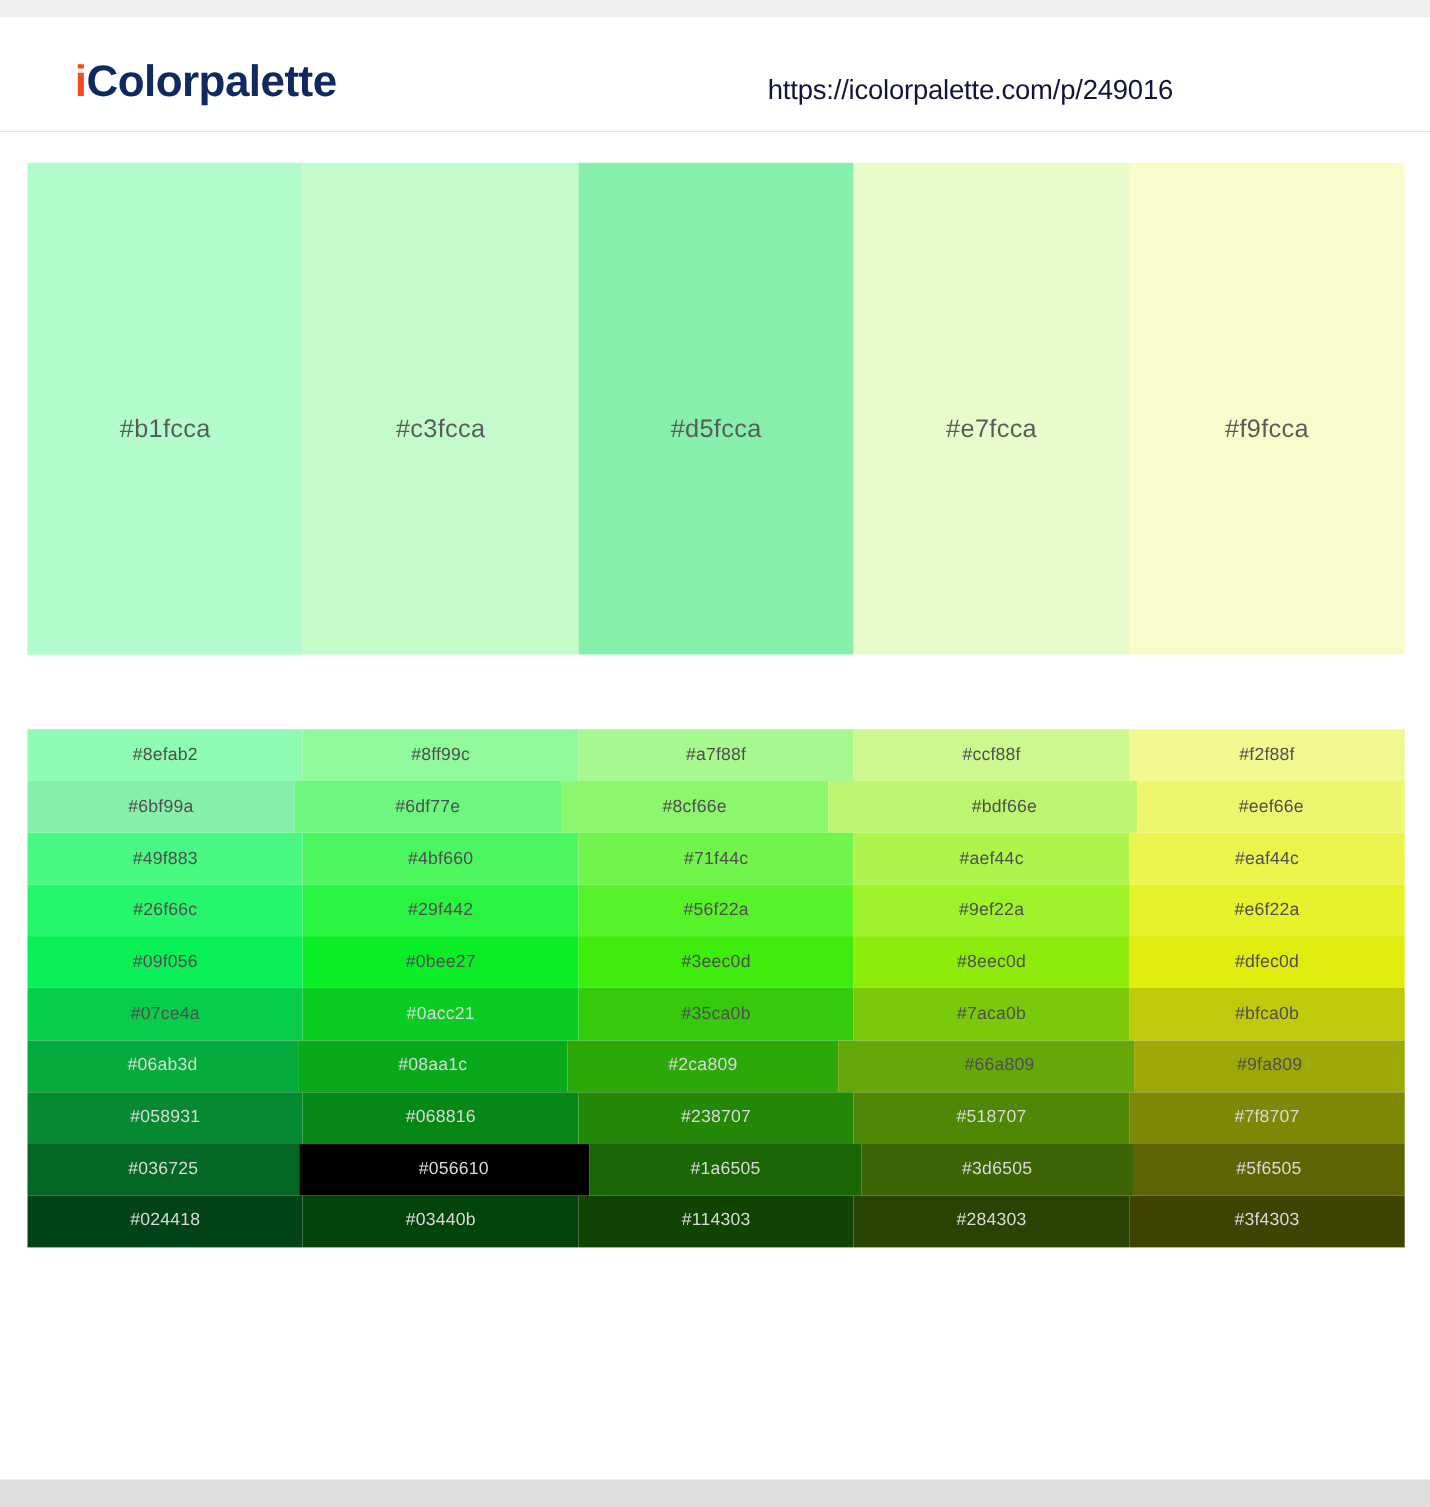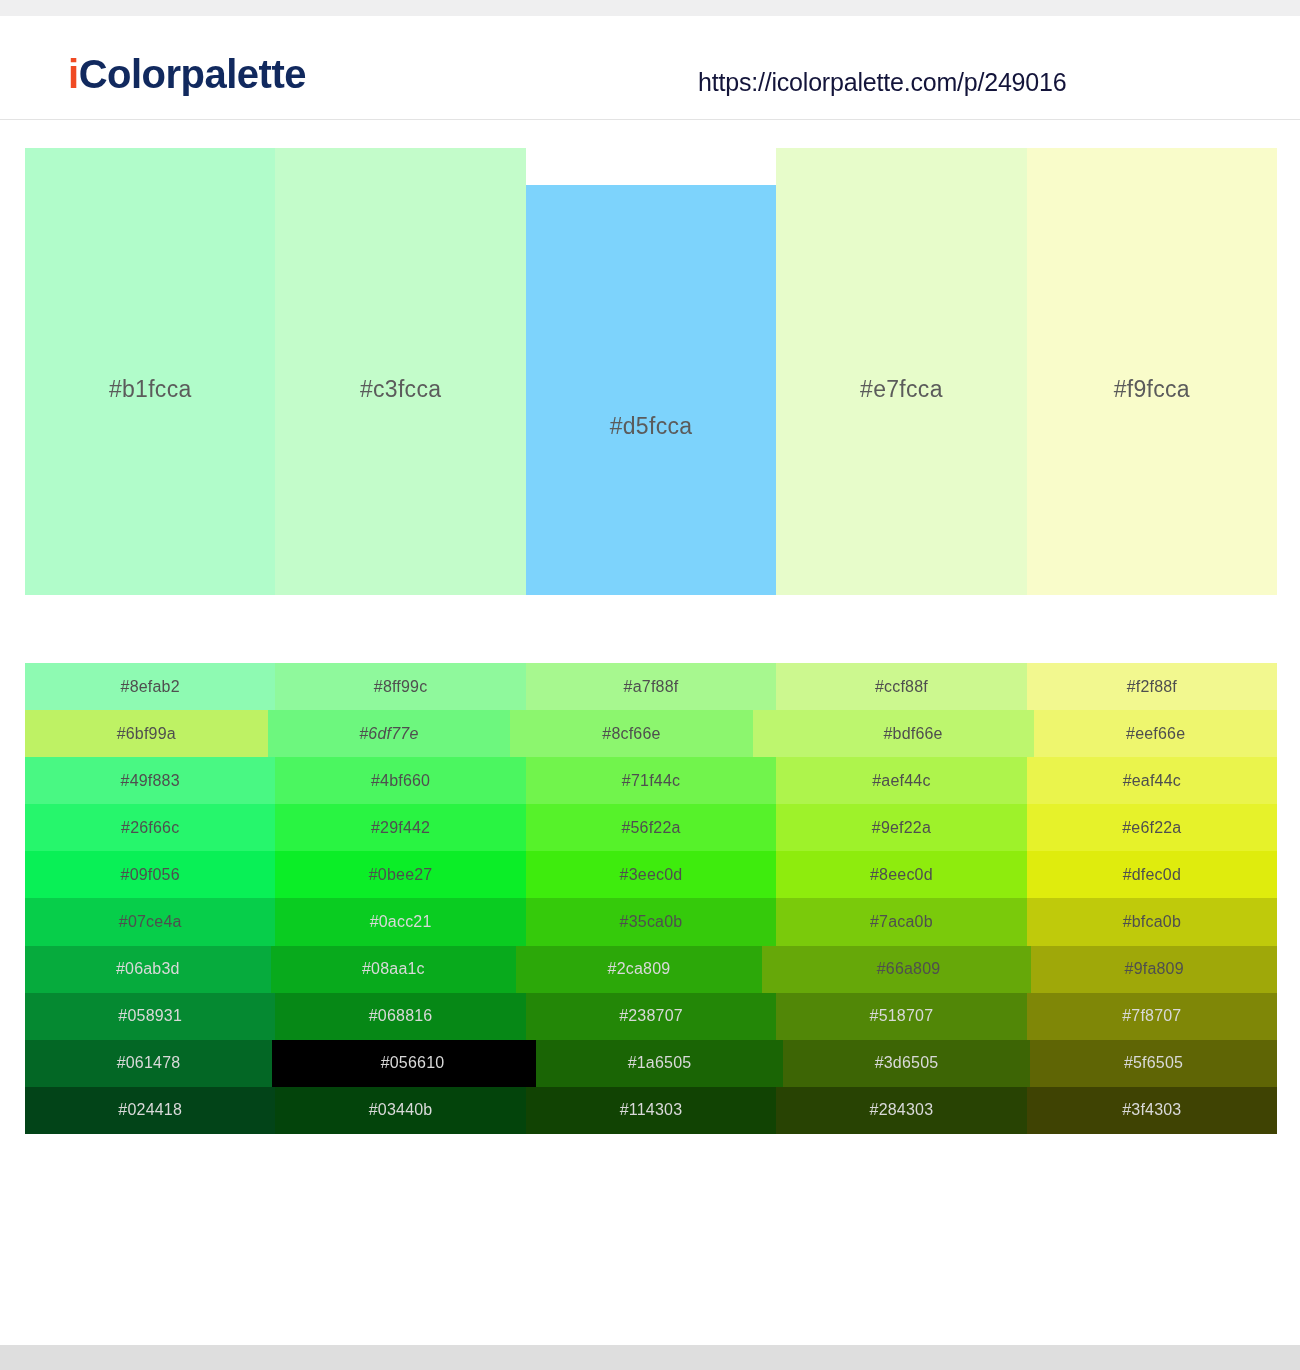--- a/index.html
+++ b/index.html
@@ -135,21 +135,21 @@
   <div class="page-url">https://icolorpalette.com/p/249016</div>
 </div>
 
 <div class="main-band">
     <div class="main-swatch" style="background: rgb(177, 252, 202);">
       <div class="code">#b1fcca</div>
     </div>
     <div class="main-swatch" style="background: rgb(195, 252, 202);">
       <div class="code">#c3fcca</div>
     </div>
-    <div class="main-swatch" style="background: #7dd3fc; margin-top: 37px;">
+    <div class="main-swatch" style="background: #86efac;">
       <div class="code">#d5fcca</div>
     </div>
     <div class="main-swatch" style="background: rgb(231, 252, 202);">
       <div class="code">#e7fcca</div>
     </div>
     <div class="main-swatch" style="background: rgb(249, 252, 202);">
       <div class="code">#f9fcca</div>
     </div>
   </div>
 
@@ -165,24 +165,24 @@
         <div class="code dark-text">#a7f88f</div>
       </div>
       <div class="shade-cell" style="background: rgb(204, 248, 143);">
         <div class="code dark-text">#ccf88f</div>
       </div>
       <div class="shade-cell" style="background: rgb(242, 248, 143);">
         <div class="code dark-text">#f2f88f</div>
       </div>
     </div>
     <div class="shade-row">
-      <div class="shade-cell" style="background: #bef264;">
+      <div class="shade-cell" style="background: #86efac;">
         <div class="code dark-text">#6bf99a</div>
       </div>
-      <div class="shade-cell" style="background: rgb(109, 247, 126); font-style: italic;">
+      <div class="shade-cell" style="background: rgb(109, 247, 126);">
         <div class="code dark-text">#6df77e</div>
       </div>
       <div class="shade-cell" style="background: rgb(140, 246, 110);">
         <div class="code dark-text">#8cf66e</div>
       </div>
       <div class="shade-cell" style="background: rgb(189, 246, 110); padding-left: 39px;">
         <div class="code dark-text">#bdf66e</div>
       </div>
       <div class="shade-cell" style="background: rgb(238, 246, 110);">
         <div class="code dark-text">#eef66e</div>
@@ -285,21 +285,21 @@
       </div>
       <div class="shade-cell" style="background: rgb(81, 135, 7);">
         <div class="code light-text">#518707</div>
       </div>
       <div class="shade-cell" style="background: rgb(127, 135, 7);">
         <div class="code light-text">#7f8707</div>
       </div>
     </div>
     <div class="shade-row">
       <div class="shade-cell" style="background: rgb(3, 103, 37);">
-        <div class="code light-text">#061478</div>
+        <div class="code light-text">#036725</div>
       </div>
       <div class="shade-cell" style="background: #000000; padding-left: 17px;">
         <div class="code light-text">#056610</div>
       </div>
       <div class="shade-cell" style="background: rgb(26, 101, 5);">
         <div class="code light-text">#1a6505</div>
       </div>
       <div class="shade-cell" style="background: rgb(61, 101, 5);">
         <div class="code light-text">#3d6505</div>
       </div>

